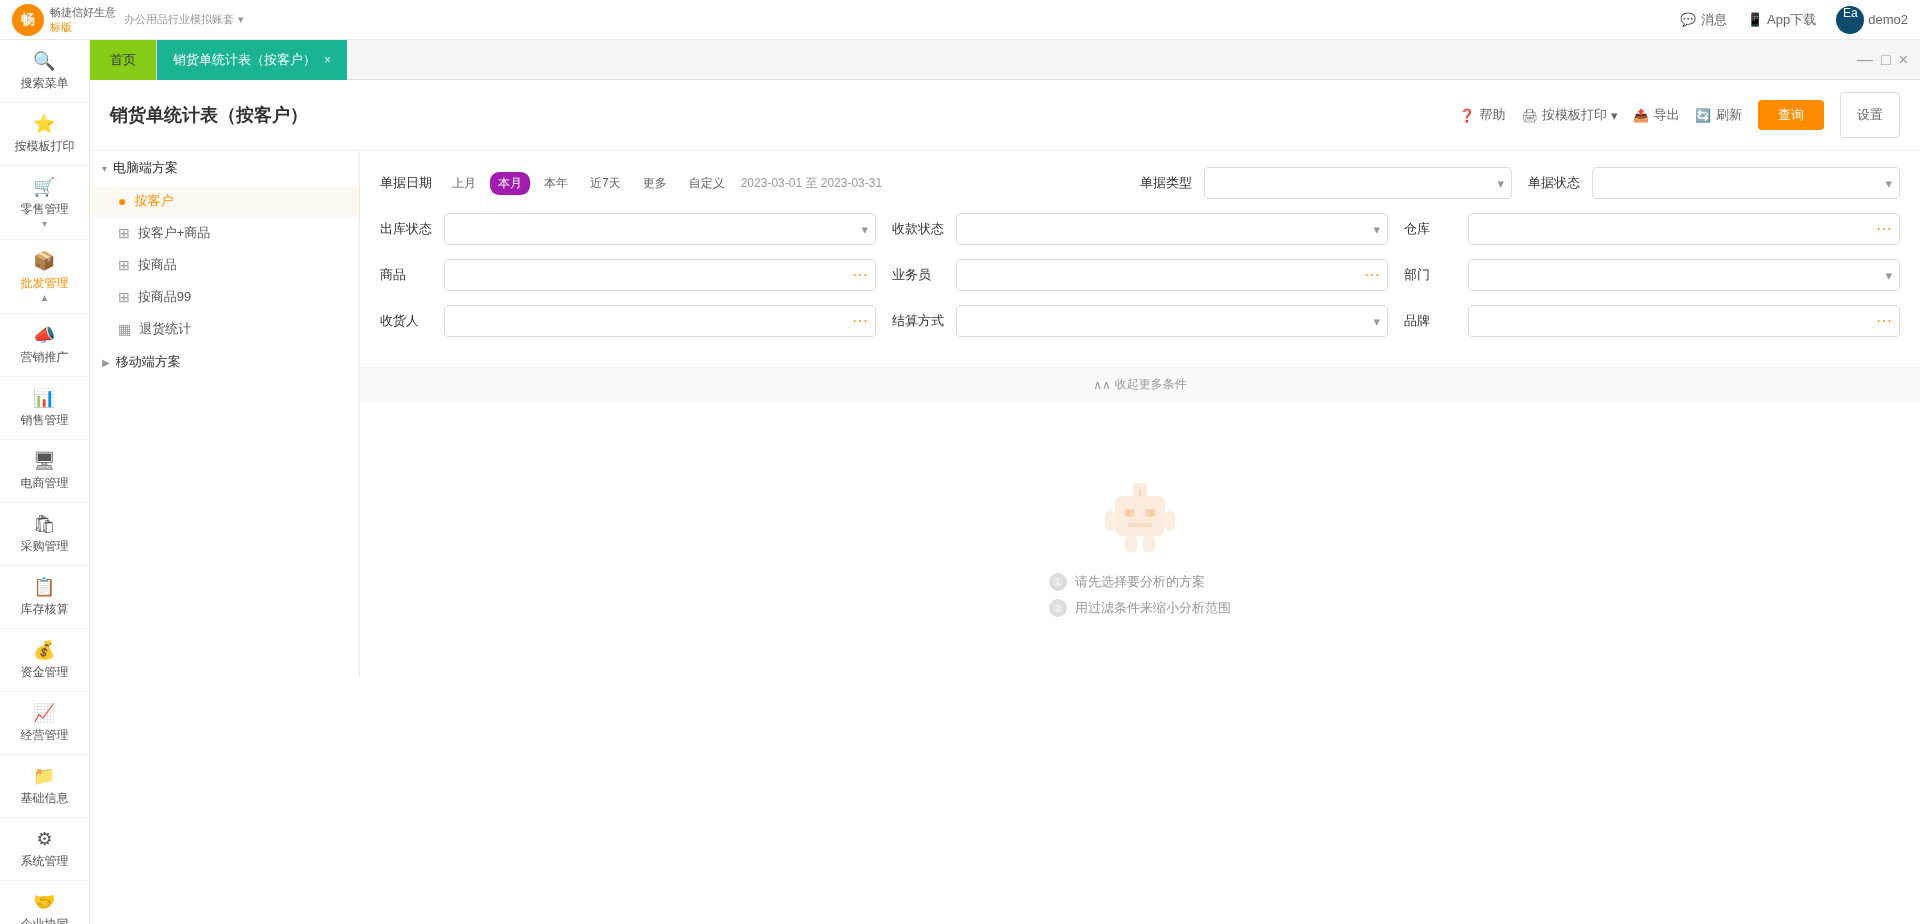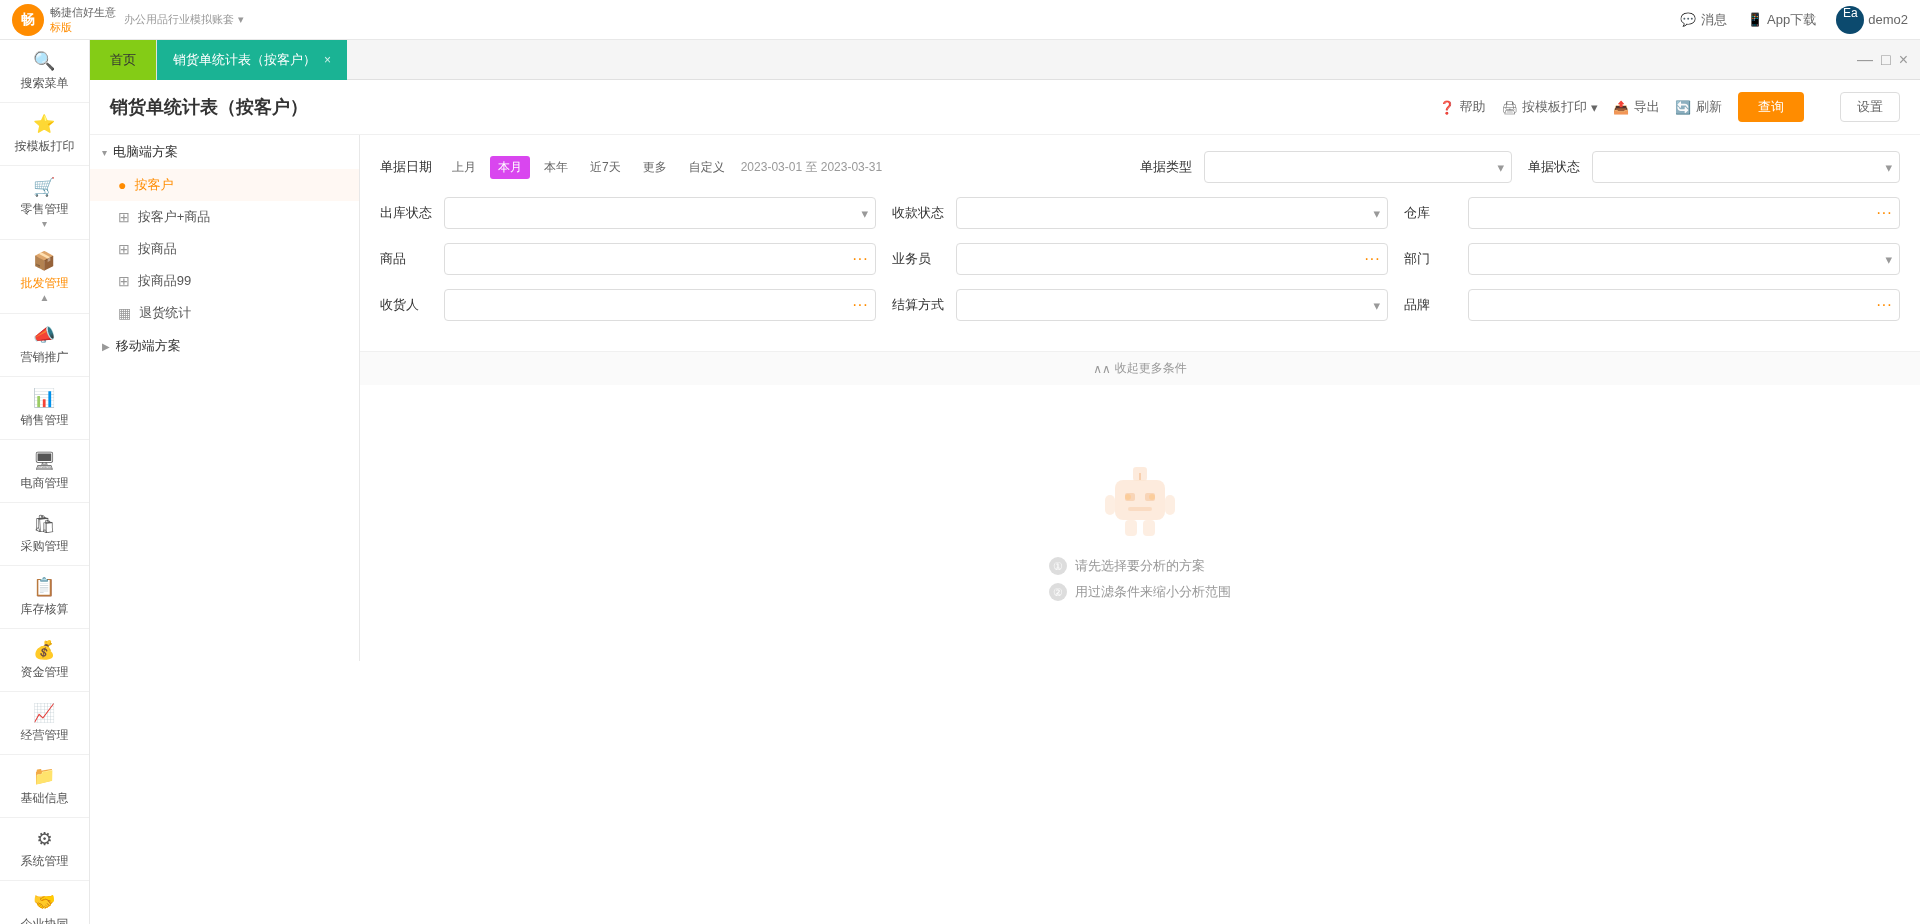--- a/index.html
+++ b/index.html
@@ -102,21 +102,21 @@
       display: flex;
       align-items: center;
       justify-content: space-between;
       padding: 12px 20px;
       border-bottom: 1px solid #f0f0f0;
     }
     .page-title { font-size: 18px; font-weight: bold; color: #333; }
     .page-actions { display: flex; align-items: center; gap: 16px; }
     .page-action-item { display: flex; align-items: center; gap: 4px; cursor: pointer; color: #666; font-size: 13px; }
     .btn-primary { background: #ff8c00; color: white; border: none; padding: 6px 20px; border-radius: 4px; cursor: pointer; font-size: 13px; }
-    .btn-secondary { background: #fff; color: #666; border: 1px solid #ddd; padding: 5px 16px; border-radius: 4px; cursor: pointer; font-size: 13px; margin-left: 20px; }
+    .btn-secondary { background: #fff; color: #666; border: 1px solid #ddd; padding: 13px 16px; border-radius: 4px; cursor: pointer; font-size: 13px; }
 
     
     .filter-area { display: flex; flex: 1; overflow: hidden; }
 
     
     .scheme-panel {
       width: 270px;
       border-right: 1px solid #e8e8e8;
       background: #fff;
       flex-shrink: 0;
@@ -213,21 +213,21 @@
     }
     .date-filter { display: flex; align-items: center; gap: 8px; }
     .date-tabs { display: flex; gap: 6px; }
     .date-tab {
       padding: 3px 8px;
       font-size: 12px;
       color: #666;
       cursor: pointer;
       border-radius: 3px;
     }
-    .date-tab.active { background: #d946ef; color: white; border-radius: 3px; }
+    .date-tab.active { background: #a21caf; color: white; border-radius: 9px; }
     .date-range { font-size: 12px; color: #999; }
 
     
     .collapse-bar {
       display: flex;
       align-items: center;
       justify-content: center;
       padding: 8px;
       border-top: 1px solid #f0f0f0;
       cursor: pointer;

